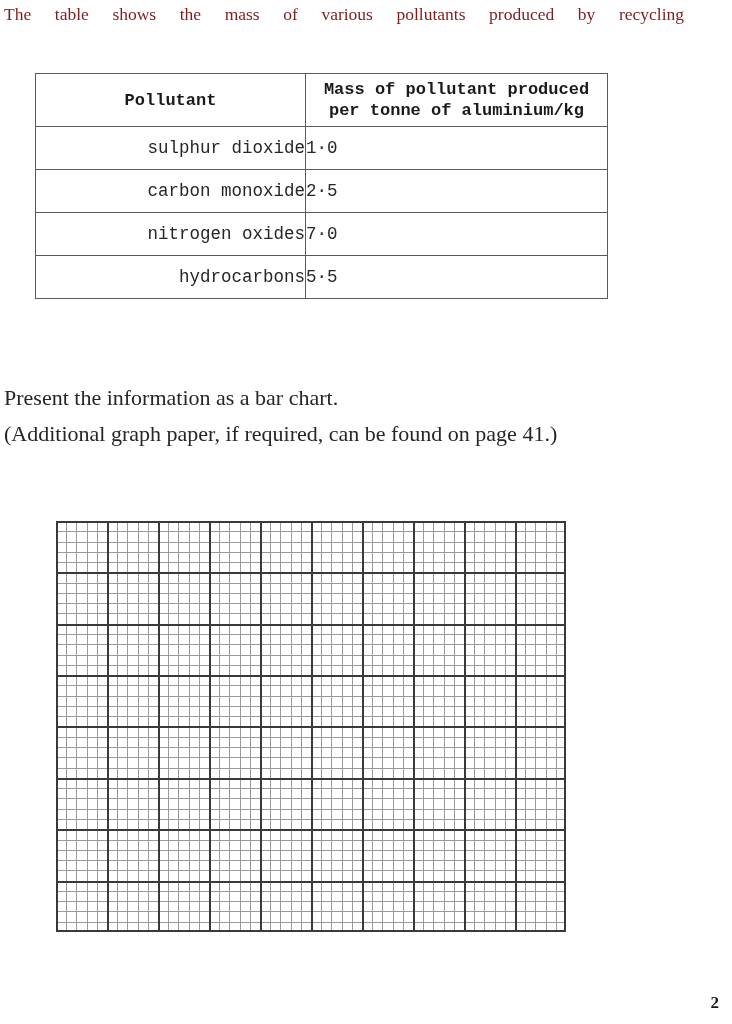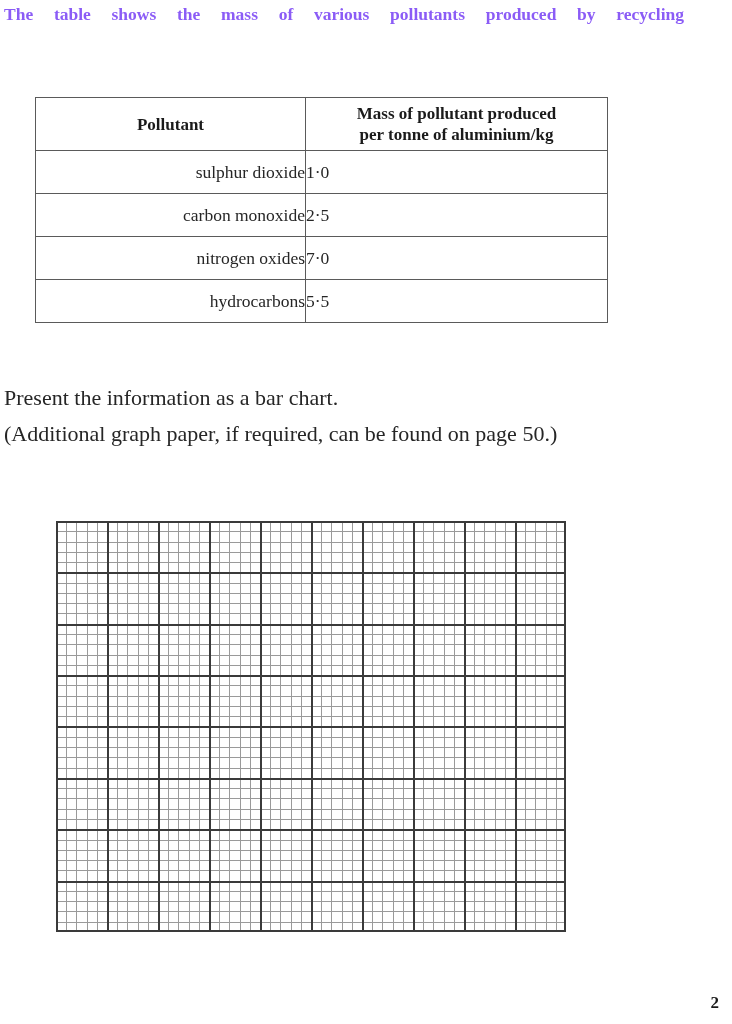--- a/index.html
+++ b/index.html
@@ -25,37 +25,37 @@
   
   .intro {
     position: absolute;
     left: 4px;
     top: 2px;
     width: 680px;
     font-size: 17.5px;
     line-height: 25px;
     text-align: justify;
     text-justify: inter-word;
-    color: #8b5cf6;
-    font-weight: bold;
+    color: #7f1d1d;
   }
   .intro .l1 { display: block; text-align: justify; }
   .intro .l1::after {
     content: "";
     display: inline-block;
     width: 100%;
   }
   .intro .l2 { display: block; }
 
   
   .table-wrap {
     position: absolute;
     left: 35px;
-    top: 97px;
+    top: 73px;
     width: 572px;
+    font-family: Liberation Mono, monospace;
   }
   table.data {
     border-collapse: collapse;
     width: 572px;
     table-layout: fixed;
   }
   table.data td, table.data th {
     border: 1px solid #5a5a5a;
     padding: 0;
     vertical-align: middle;
@@ -182,20 +182,20 @@
         <tr>
           <td class="cell-name">hydrocarbons</td>
           <td class="cell-val">5·5</td>
         </tr>
       </tbody>
     </table>
   </div>
 
   <div class="instructions">
     <span class="line">Present the information as a bar chart.</span>
-    <span class="line">(Additional graph paper, if required, can be found on page 50.)</span>
+    <span class="line">(Additional graph paper, if required, can be found on page 41.)</span>
   </div>
 
   <div class="graph-paper"></div>
 
   <div class="page-number">2</div>
 
 </div>
 
 </body></html>

